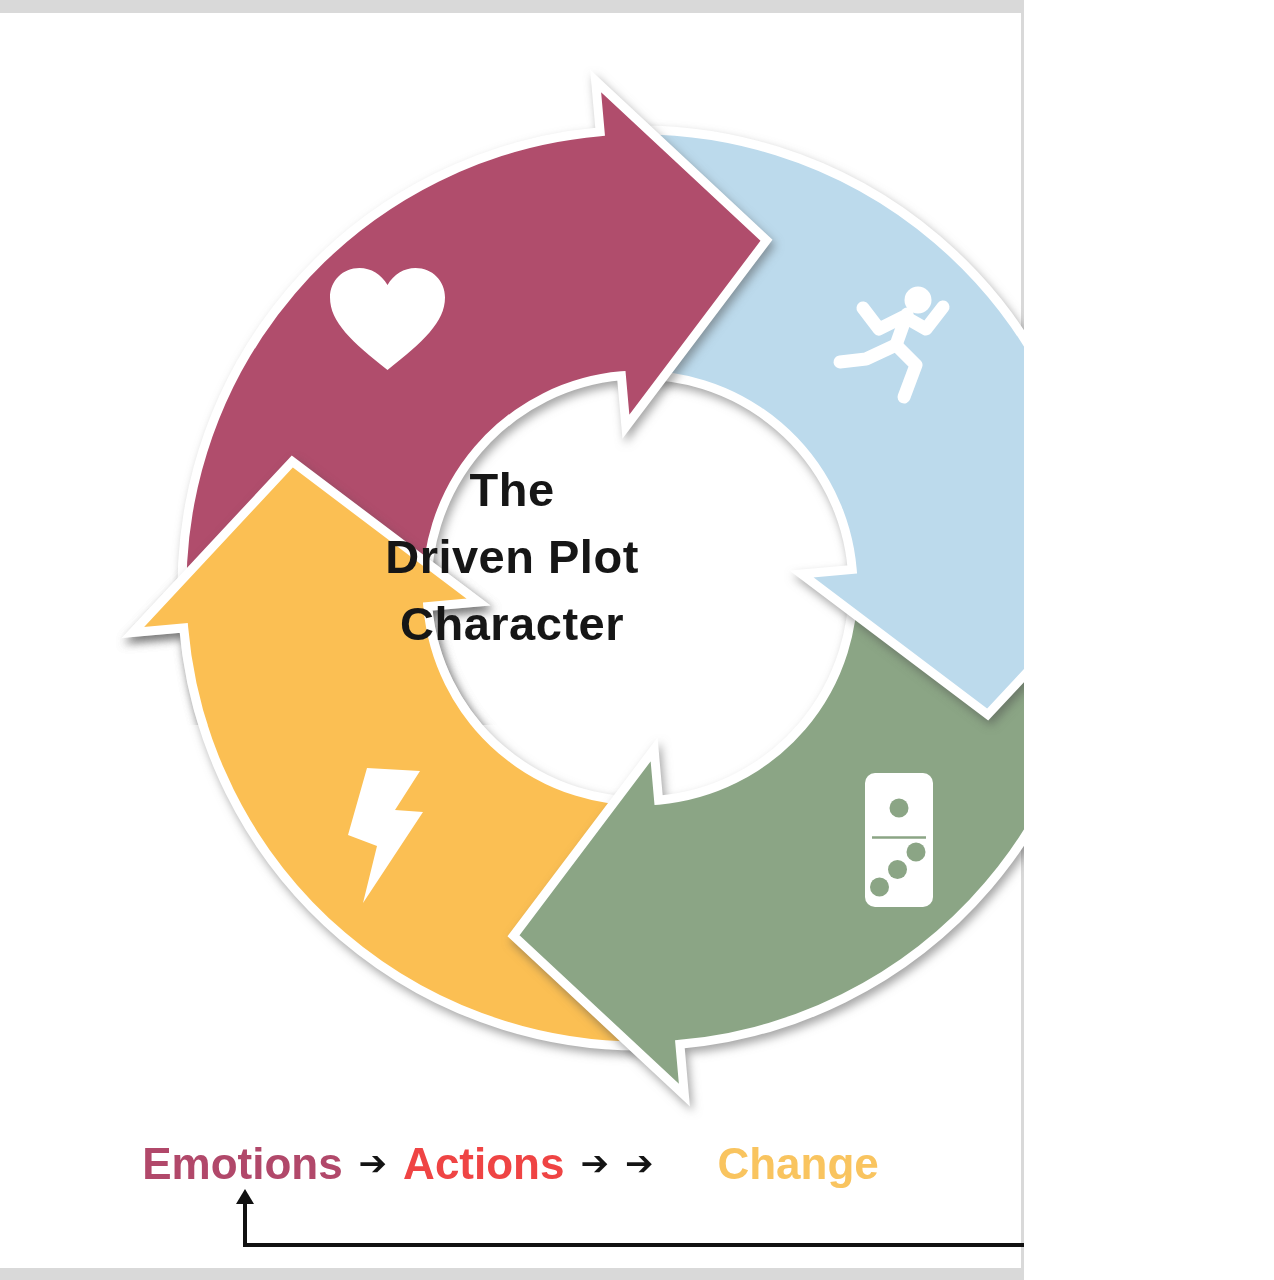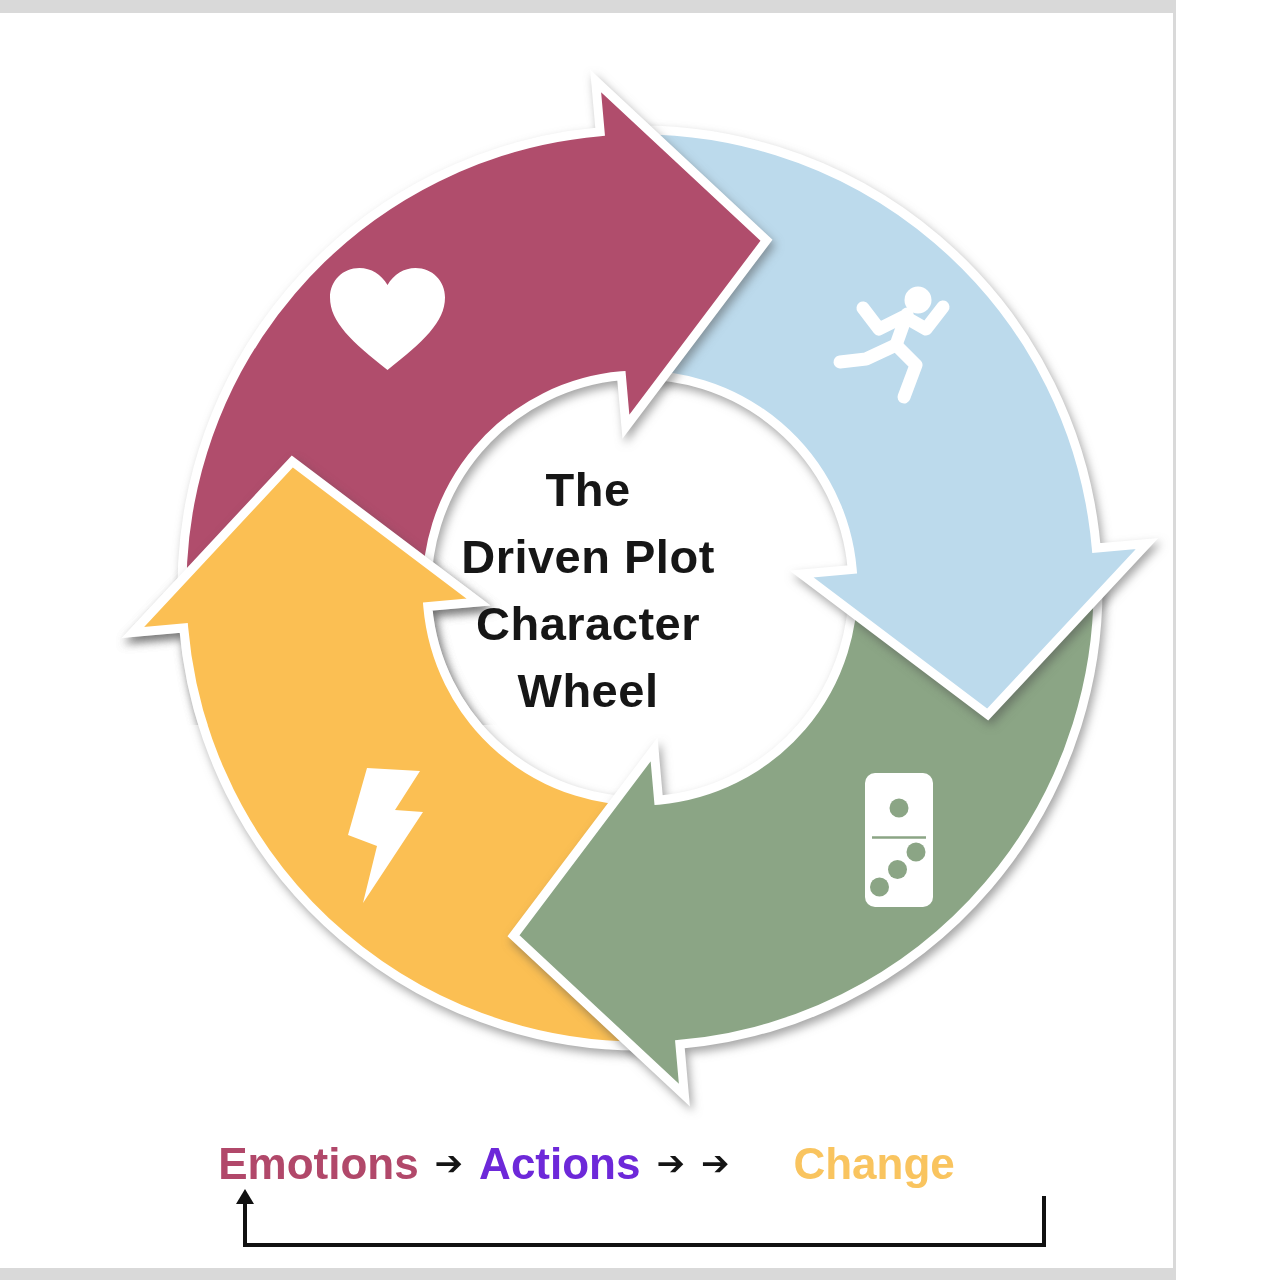--- a/index.html
+++ b/index.html
@@ -1,16 +1,16 @@
 <!DOCTYPE html>
 <html style="--frame: #d9d9d9;"><head>
 <meta charset="utf-8">
 <style>
   html,body{margin:0;padding:0;background:#ffffff;}
-  .page{position:relative;width:1176px;height:1280px;background:#ffffff;overflow:hidden;
+  .page{position:relative;width:1024px;height:1280px;background:#ffffff;overflow:hidden;
         font-family:"Liberation Sans","DejaVu Sans",sans-serif;}
   .band{position:absolute;left:0;right:0;background:var(--frame,#d9d9d9);}
   .band.top{top:0;height:13px;}
   .band.bottom{bottom:0;height:12px;}
   .band.right{top:0;bottom:0;left:auto;right:0;width:3px;height:auto;}
   .wheel-svg{position:absolute;left:0;top:0;z-index:1;}
   .seg{stroke:#ffffff;stroke-width:9;stroke-linejoin:miter;
        filter:drop-shadow(3px 5px 5px rgba(75,75,75,0.5));}
   .icon{filter:none;}
   .center-title{position:absolute;z-index:2;left:50%;top:456px;transform:translateX(-50%);
@@ -75,27 +75,26 @@
 
     <g class="icon" transform="translate(347,768)" fill="#ffffff">
       <polygon points="20,0 73,3 48,42 76,44 16,135 30,78 1,67"></polygon>
     </g>
   </svg>
 
   <div class="center-title" style="color: rgb(22, 22, 22);">
     <div>The</div>
     <div>Driven Plot</div>
     <div>Character</div>
-    <div>Wheel</div>
   </div>
 
   <div class="legend">
     <span style="color: rgb(177, 72, 106);">Emotions</span>
     <span class="sep" style="color: rgb(20, 20, 20);">➔</span>
-    <span style="color: #6d28d9;">Actions</span>
+    <span style="color: #ef4444;">Actions</span>
     <span class="sep" style="color: rgb(20, 20, 20);">➔</span>
     <span class="sep" style="color: rgb(20, 20, 20);">➔</span>
     <span style="color: rgb(249, 196, 95); margin-left: 48px;">Change</span>
   </div>
 
   <div class="loop"></div>
   <div class="loop-head"></div>
 
 </div>
 

